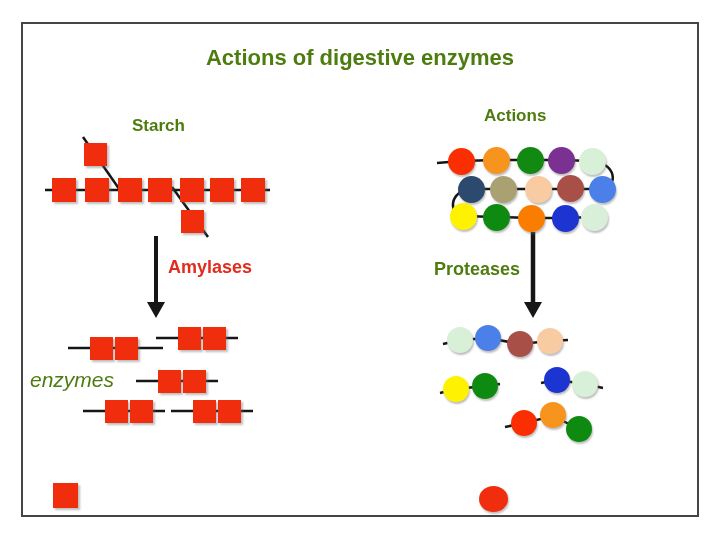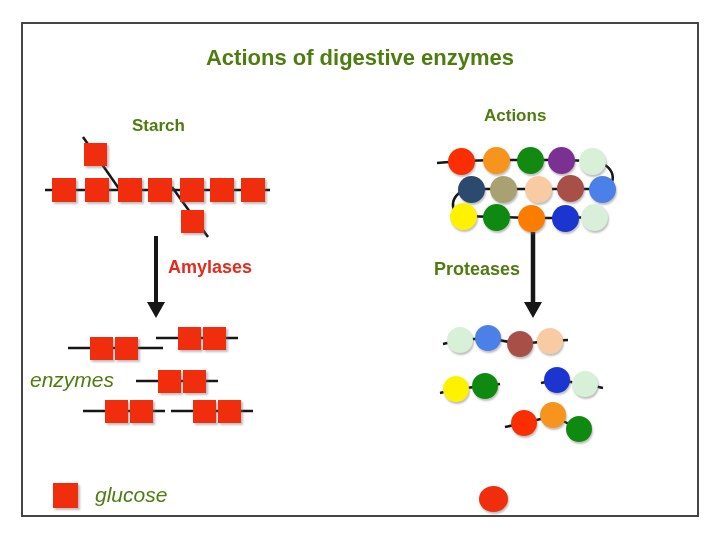--- a/index.html
+++ b/index.html
@@ -113,17 +113,16 @@
 
   <div class="txt section-label" style="left:132px; top:116px;">Starch</div>
   <div class="txt section-label" style="left:484px; top:106px;">Actions</div>
 
   <div class="txt enzyme-label" style="left: 168px; top: 257px; color: rgb(227, 43, 30); text-align: center;">Amylases</div>
   <div class="txt enzyme-label" style="left: 434px; top: 259px; color: #4d7c0f;">Proteases</div>
 
   <div class="txt product-label" style="left:30px; top:368px;">enzymes</div>
 
   <div class="legend-swatch-square unit-square" style="background: rgb(240, 45, 12);"></div>
-  <div class="txt legend-label" style="left:95px; top:483px;">glucose</div>
 
   <div class="legend-swatch-circle unit-circle" style="background: rgb(240, 45, 12);"></div>
 
 </div>
 
 </body></html>

